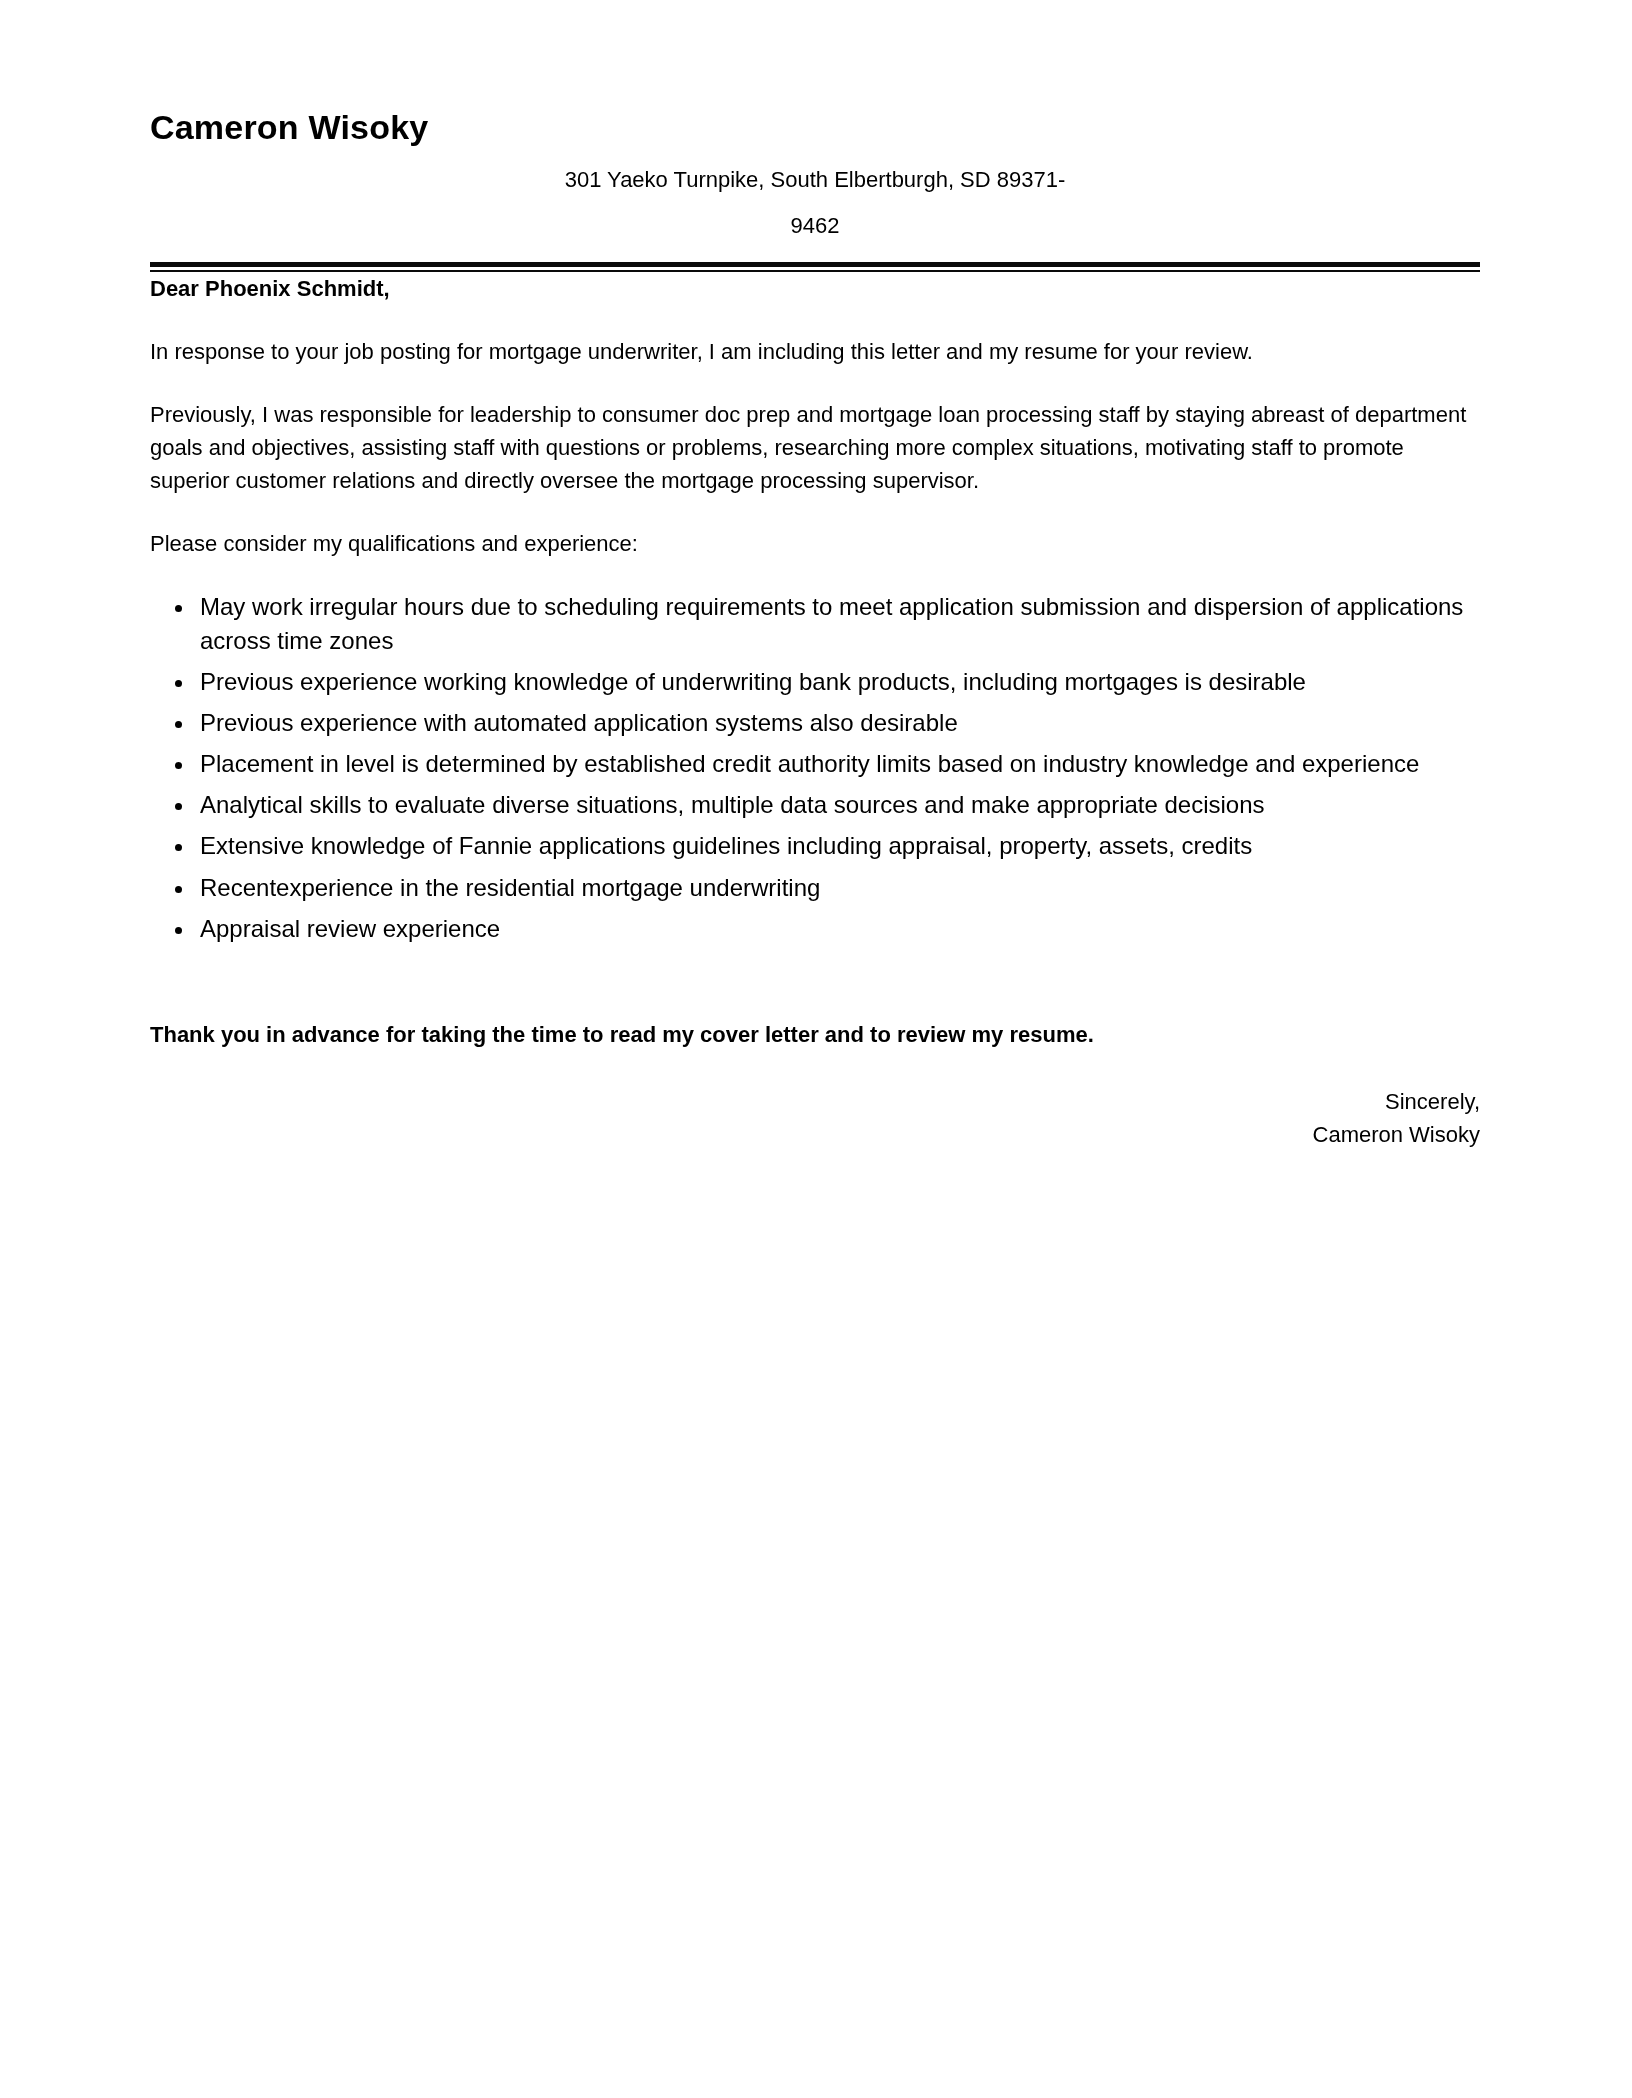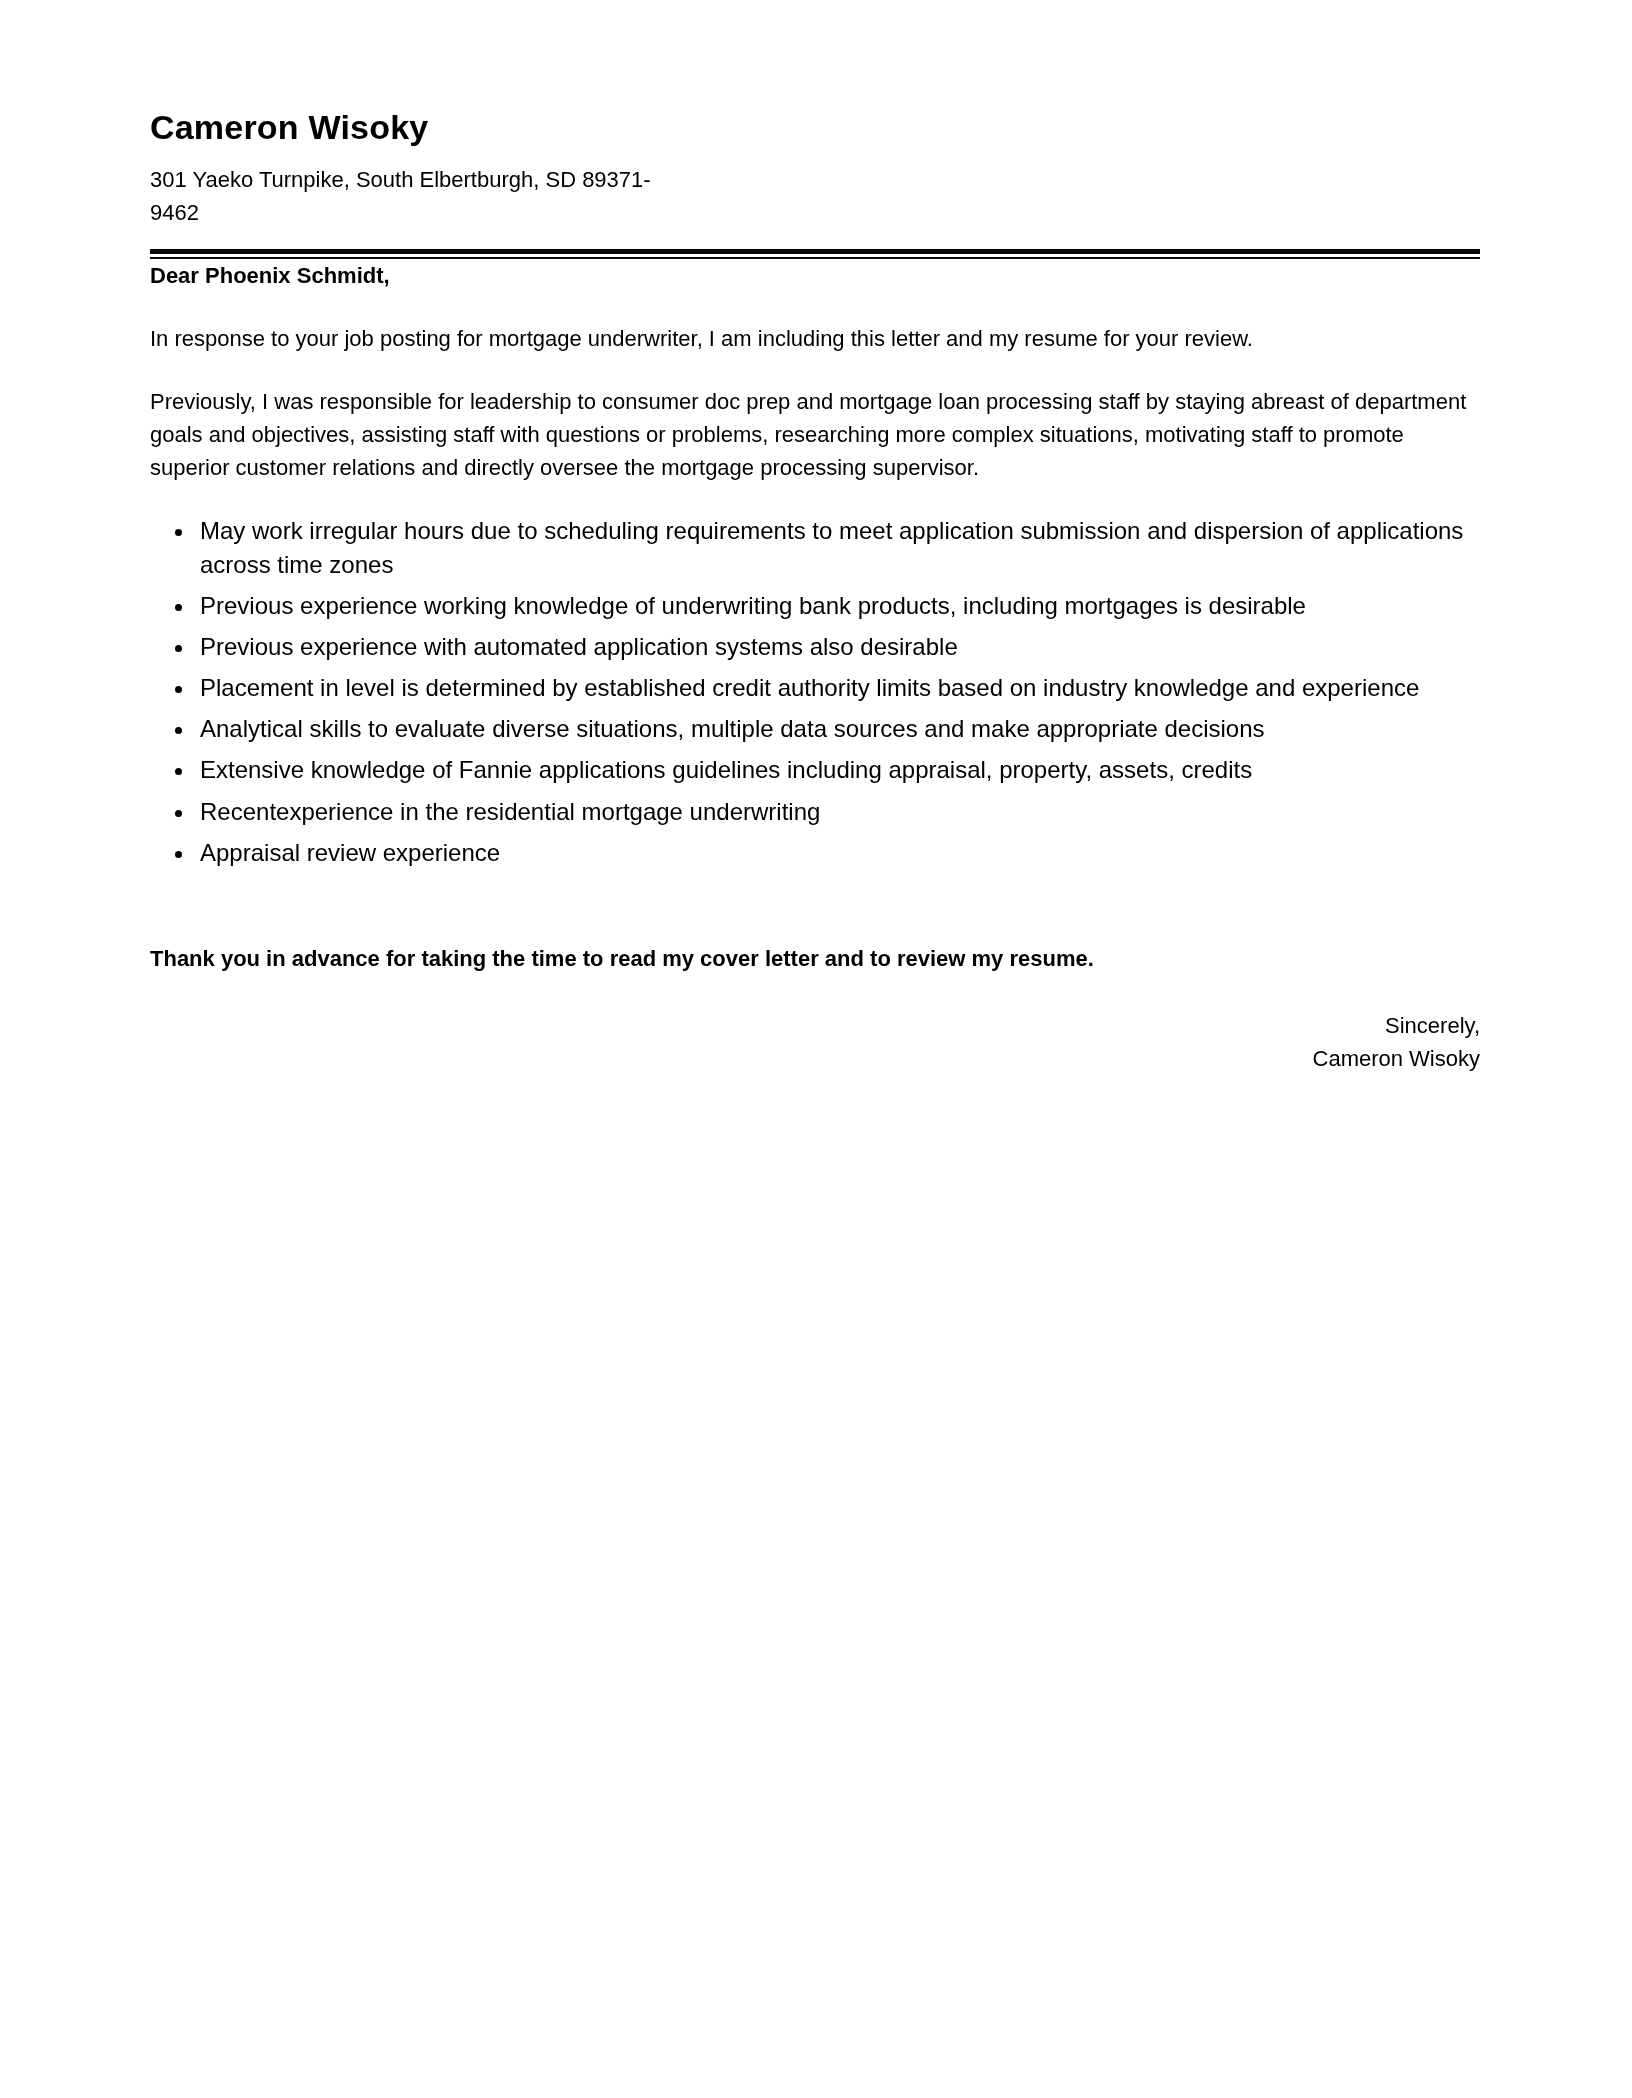--- a/index.html
+++ b/index.html
@@ -18,21 +18,22 @@
   }
   .sender-name {
     font-size: 34px;
     font-weight: 700;
     margin: 0 0 16px 0;
     letter-spacing: 0.2px;
   }
   .address-line {
     font-size: 22px;
     line-height: 1.5;
-    margin: 0;
+    margin: 13px;
+    text-align: center;
   }
   .header-rule {
     margin-top: 20px;
     height: 3px;
     border-top: 5px solid #0a0a0a;
     border-bottom: 2px solid #0a0a0a;
   }
   .greeting {
     font-weight: 700;
     margin-top: 92px;
@@ -77,20 +78,21 @@
   <p class="address-line">9462</p>
 
   <div class="header-rule"></div>
 
   <p class="para greeting">Dear Phoenix Schmidt,</p>
 
   <p class="para">In response to your job posting for mortgage underwriter, I am including this letter and my resume for your review.</p>
 
   <p class="para">Previously, I was responsible for leadership to consumer doc prep and mortgage loan processing staff by staying abreast of department goals and objectives, assisting staff with questions or problems, researching more complex situations, motivating staff to promote superior customer relations and directly oversee the mortgage processing supervisor.</p>
 
+  <p class="para">Please consider my qualifications and experience:</p>
 
   <ul class="bullets">
     <li>May work irregular hours due to scheduling requirements to meet application submission and dispersion of applications across time zones</li>
     <li>Previous experience working knowledge of underwriting bank products, including mortgages is desirable</li>
     <li>Previous experience with automated application systems also desirable</li>
     <li>Placement in level is determined by established credit authority limits based on industry knowledge and experience</li>
     <li>Analytical skills to evaluate diverse situations, multiple data sources and make appropriate decisions</li>
     <li>Extensive knowledge of Fannie applications guidelines including appraisal, property, assets, credits</li>
     <li>Recentexperience in the residential mortgage underwriting</li>
     <li>Appraisal review experience</li>

